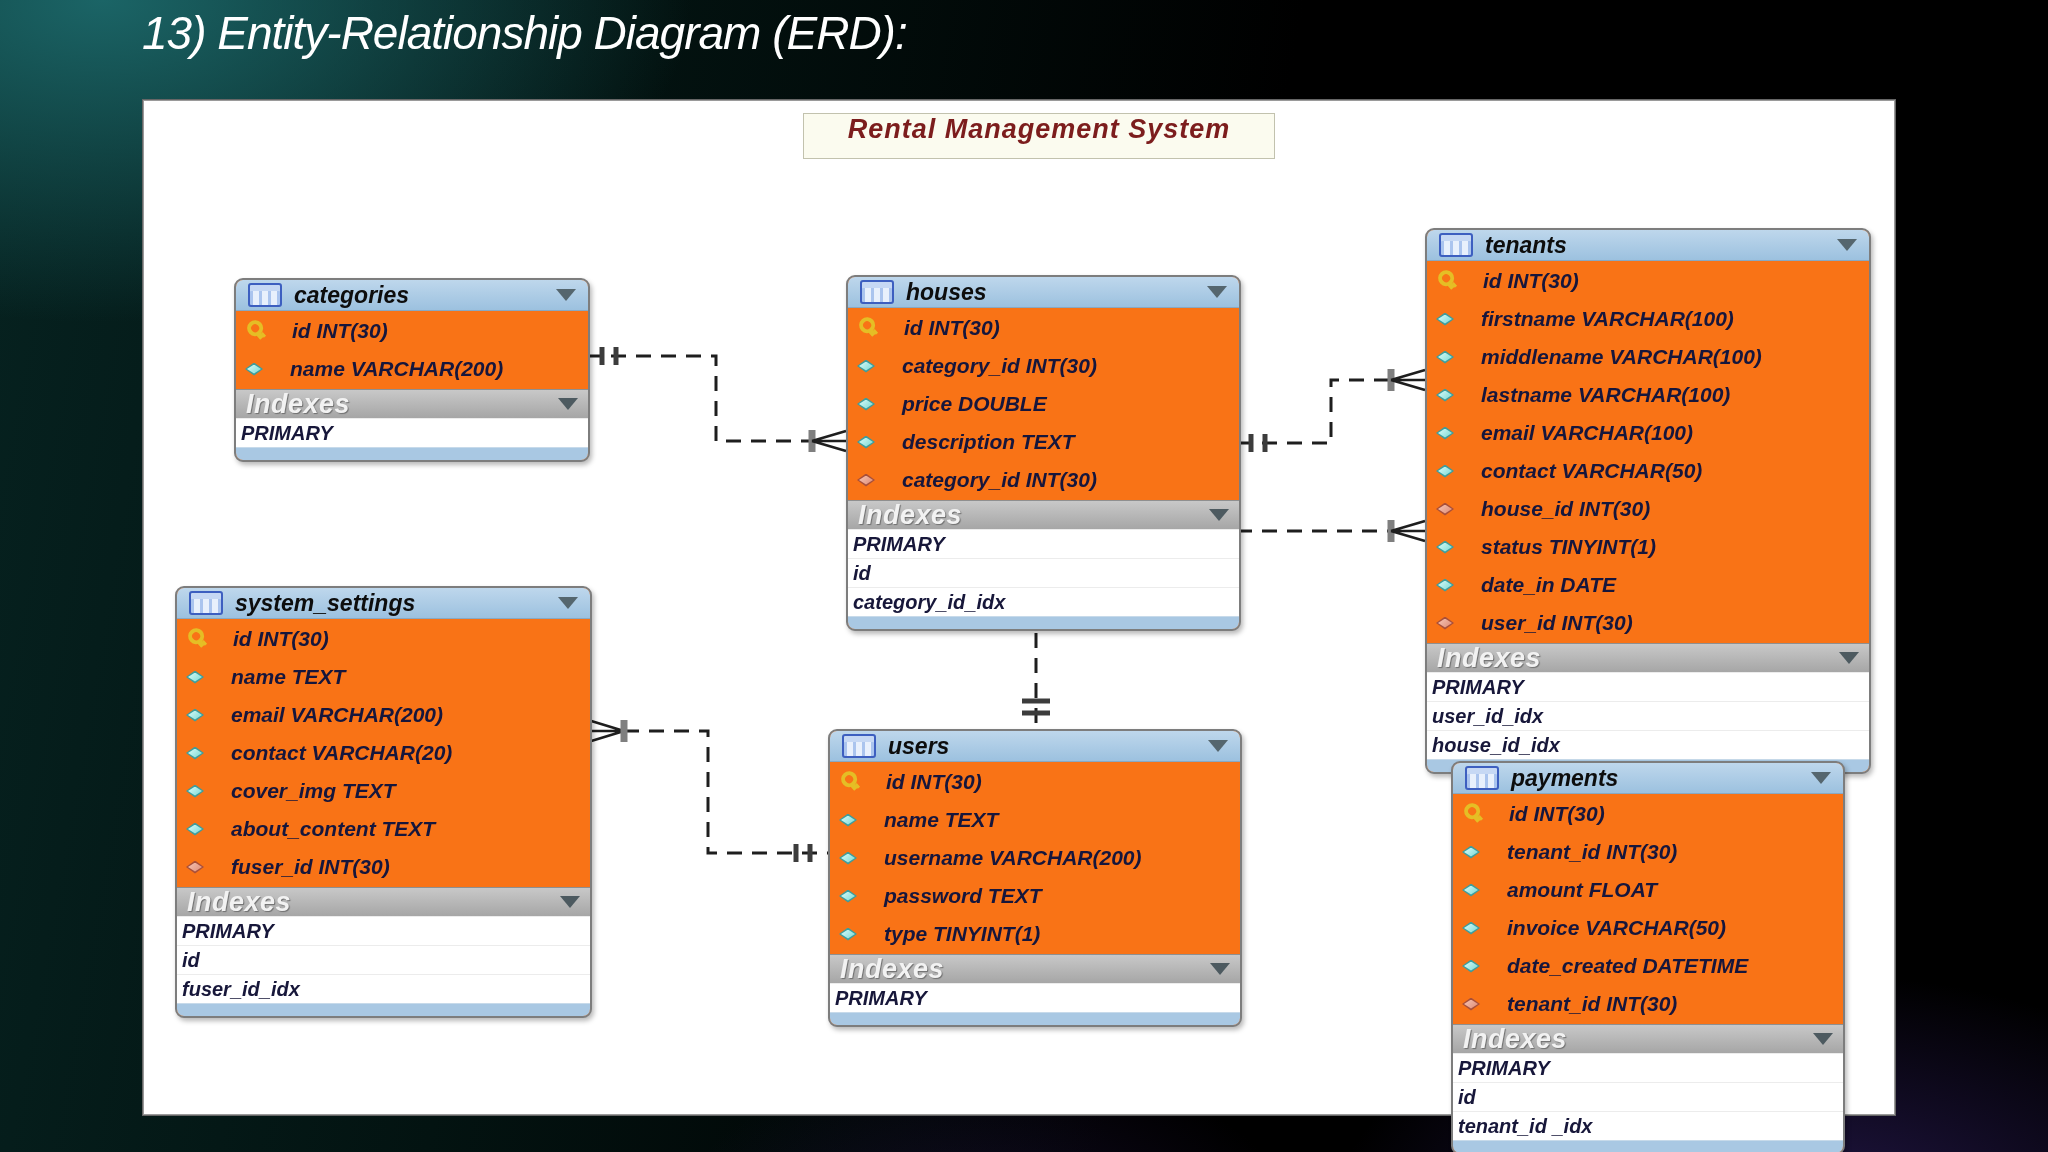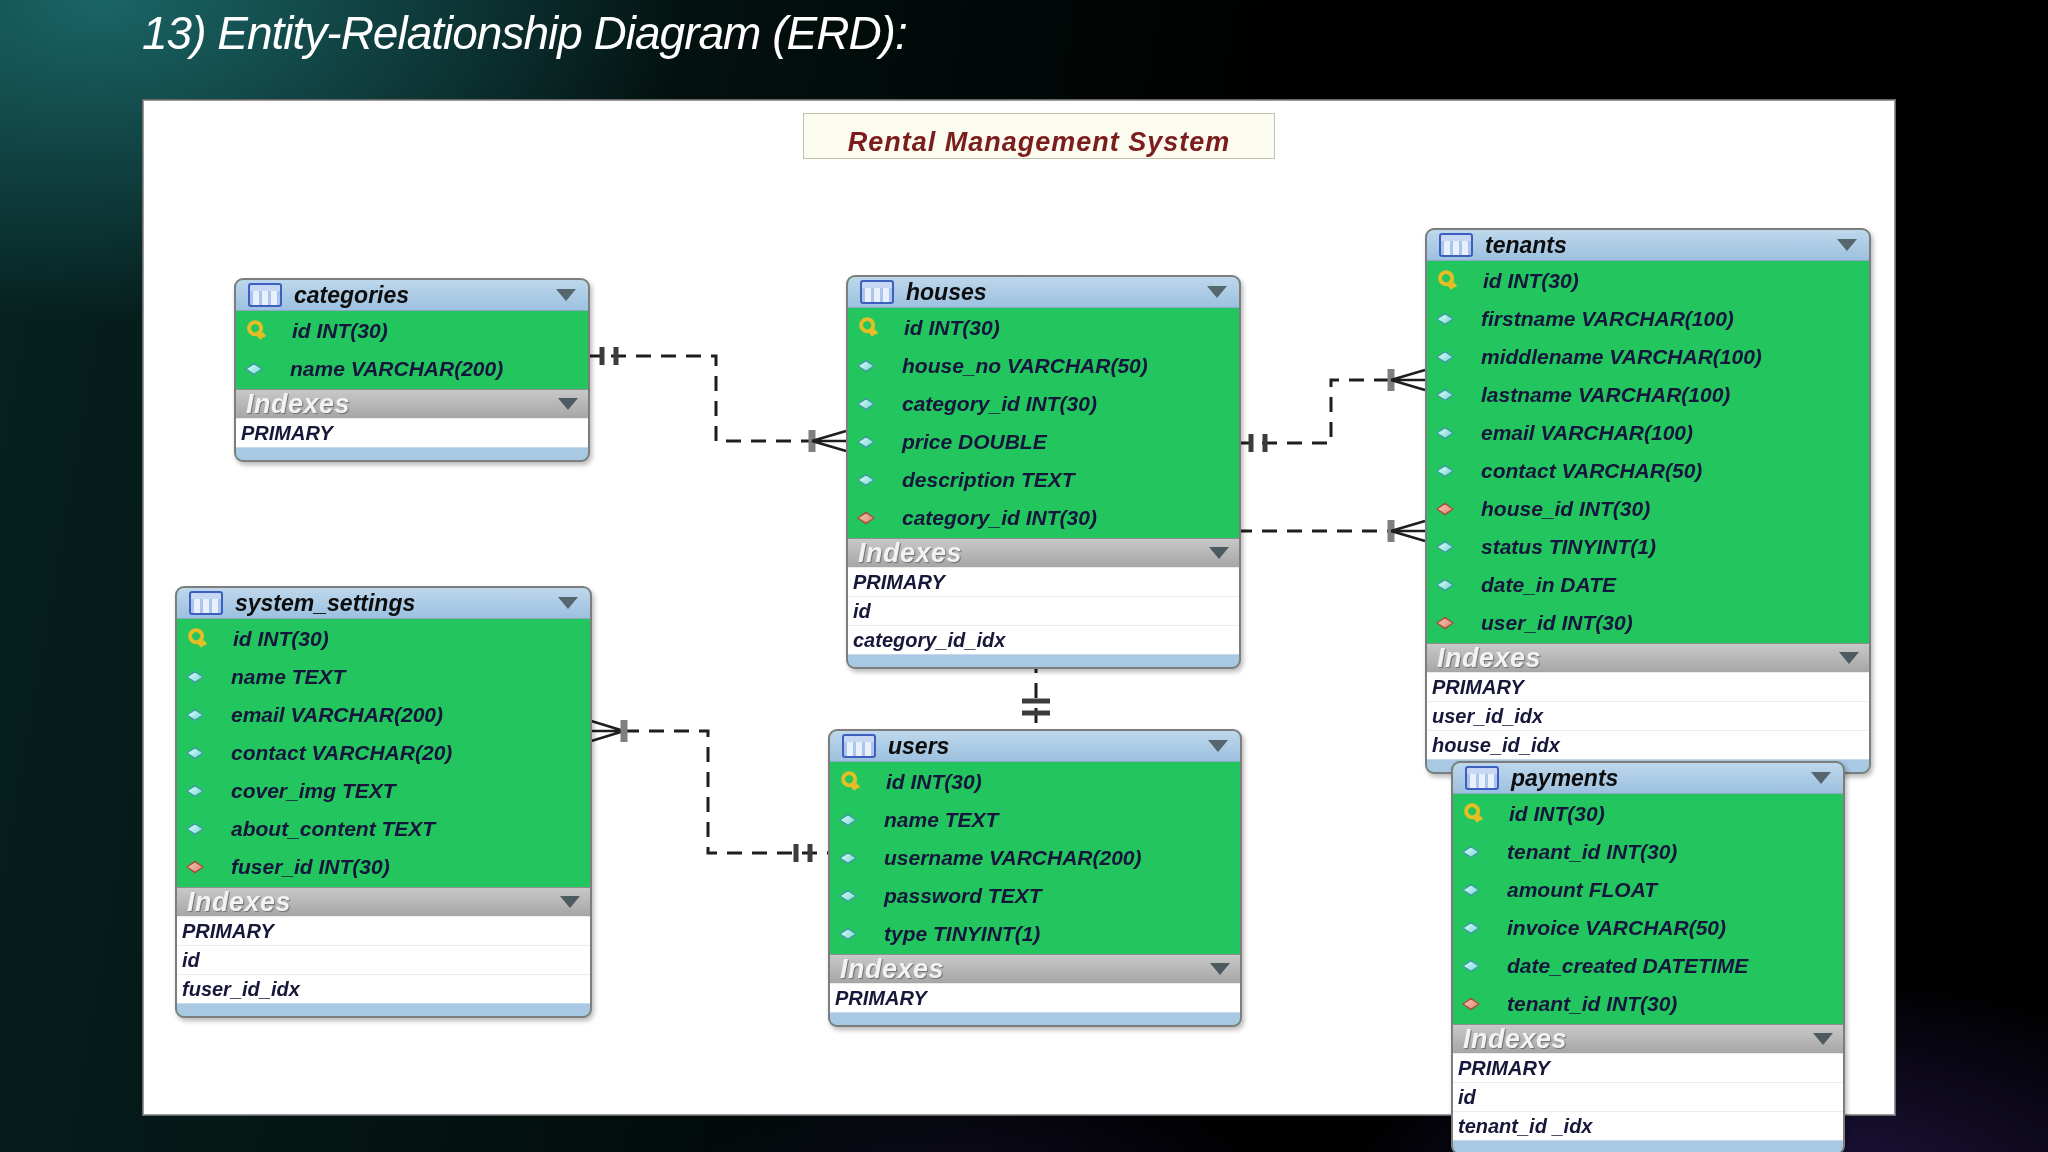--- a/index.html
+++ b/index.html
@@ -6,23 +6,23 @@
   body{width:2048px;height:1152px;overflow:hidden;font-family:"Liberation Sans",sans-serif;}
   .slide{position:absolute;inset:0;width:2048px;height:1152px;
     background:
       radial-gradient(950px 520px at 5% 0%, rgba(28,104,106,.95), rgba(28,104,106,0) 62%),
       radial-gradient(760px 400px at 88% 106%, rgba(58,38,120,.6), rgba(58,38,120,0) 62%),
       radial-gradient(520px 300px at 48% 108%, rgba(46,28,92,.4), rgba(46,28,92,0) 62%),
       linear-gradient(100deg,#062220 0%,#031311 28%,#000 58%,#000 100%); font-style: italic;}
   .page-title{position:absolute;left:142px;top:6px;color:#fff;font-size:46px;letter-spacing:-1px;white-space:nowrap;}
   .canvas{position:absolute;left:143px;top:100px;width:1750px;height:1013px;background:#fff;border:1px solid #9a9a9a;box-shadow:0 0 0 1px #666;}
   .dg-title{position:absolute;left:659px;top:12px;width:470px;height:44px;background:#fbfbef;border:1px solid #c2c2ae;
-    display:flex;align-items:flex-end;justify-content:center;font-size:27px;font-weight:bold;color:#7c1d1d;letter-spacing:1px;}
+    display:flex;align-items:flex-start;justify-content:center;font-size:27px;font-weight:bold;color:#7c1d1d;letter-spacing:1px;}
   svg.wires{position:absolute;left:0;top:0;width:1750px;height:1013px;z-index:1;}
-  .entity{position:absolute;z-index:2;background:#22c55e;border:2px solid #7d7d7d;border-radius:9px;
+  .entity{position:absolute;z-index:2;background:#f97316;border:2px solid #7d7d7d;border-radius:9px;
     box-shadow:2px 3px 5px rgba(0,0,0,.28);}
   .e-head{height:30px;background:linear-gradient(#bed7ec,#9cc1df);border-bottom:1px solid #89a8c2;border-radius:7px 7px 0 0;
     display:flex;align-items:center;gap:12px;padding:0 12px;font-size:23px;font-weight:bold;color:#0d0d0d;}
   .t-icon{width:30px;height:20px;background:
       repeating-linear-gradient(90deg,#aac4ee 0 3px,#e8f0fc 3px 9px);
     border:2px solid #3d5fc0;border-radius:3px;box-shadow:inset 0 6px 0 #c6d8f4;flex:0 0 auto;}
   .tri{width:0;height:0;border-left:10px solid transparent;border-right:10px solid transparent;border-top:12px solid #55666e;margin-left:auto;flex:0 0 auto;}
   .rowz{padding:1px 0;}
   .frow{height:30px;display:flex;align-items:center;gap:27px;padding:4px 9px;font-size:21px;font-weight:600;color:#16163c;white-space:nowrap;}
   .ico{flex:0 0 auto;}
@@ -130,24 +130,20 @@
         <span>houses</span>
         <span class="tri"></span>
       </div>
       <div class="rowz">
         <div class="frow">
             <span class="ico key"></span>
             <span>id INT(30)</span>
           </div>
         <div class="frow">
             <span class="ico dia teal"></span>
-            <span>house_no VARCHAR(50)</span>
-          </div>
-        <div class="frow">
-            <span class="ico dia teal"></span>
             <span>category_id INT(30)</span>
           </div>
         <div class="frow">
             <span class="ico dia teal"></span>
             <span>price DOUBLE</span>
           </div>
         <div class="frow">
             <span class="ico dia teal"></span>
             <span>description TEXT</span>
           </div>

